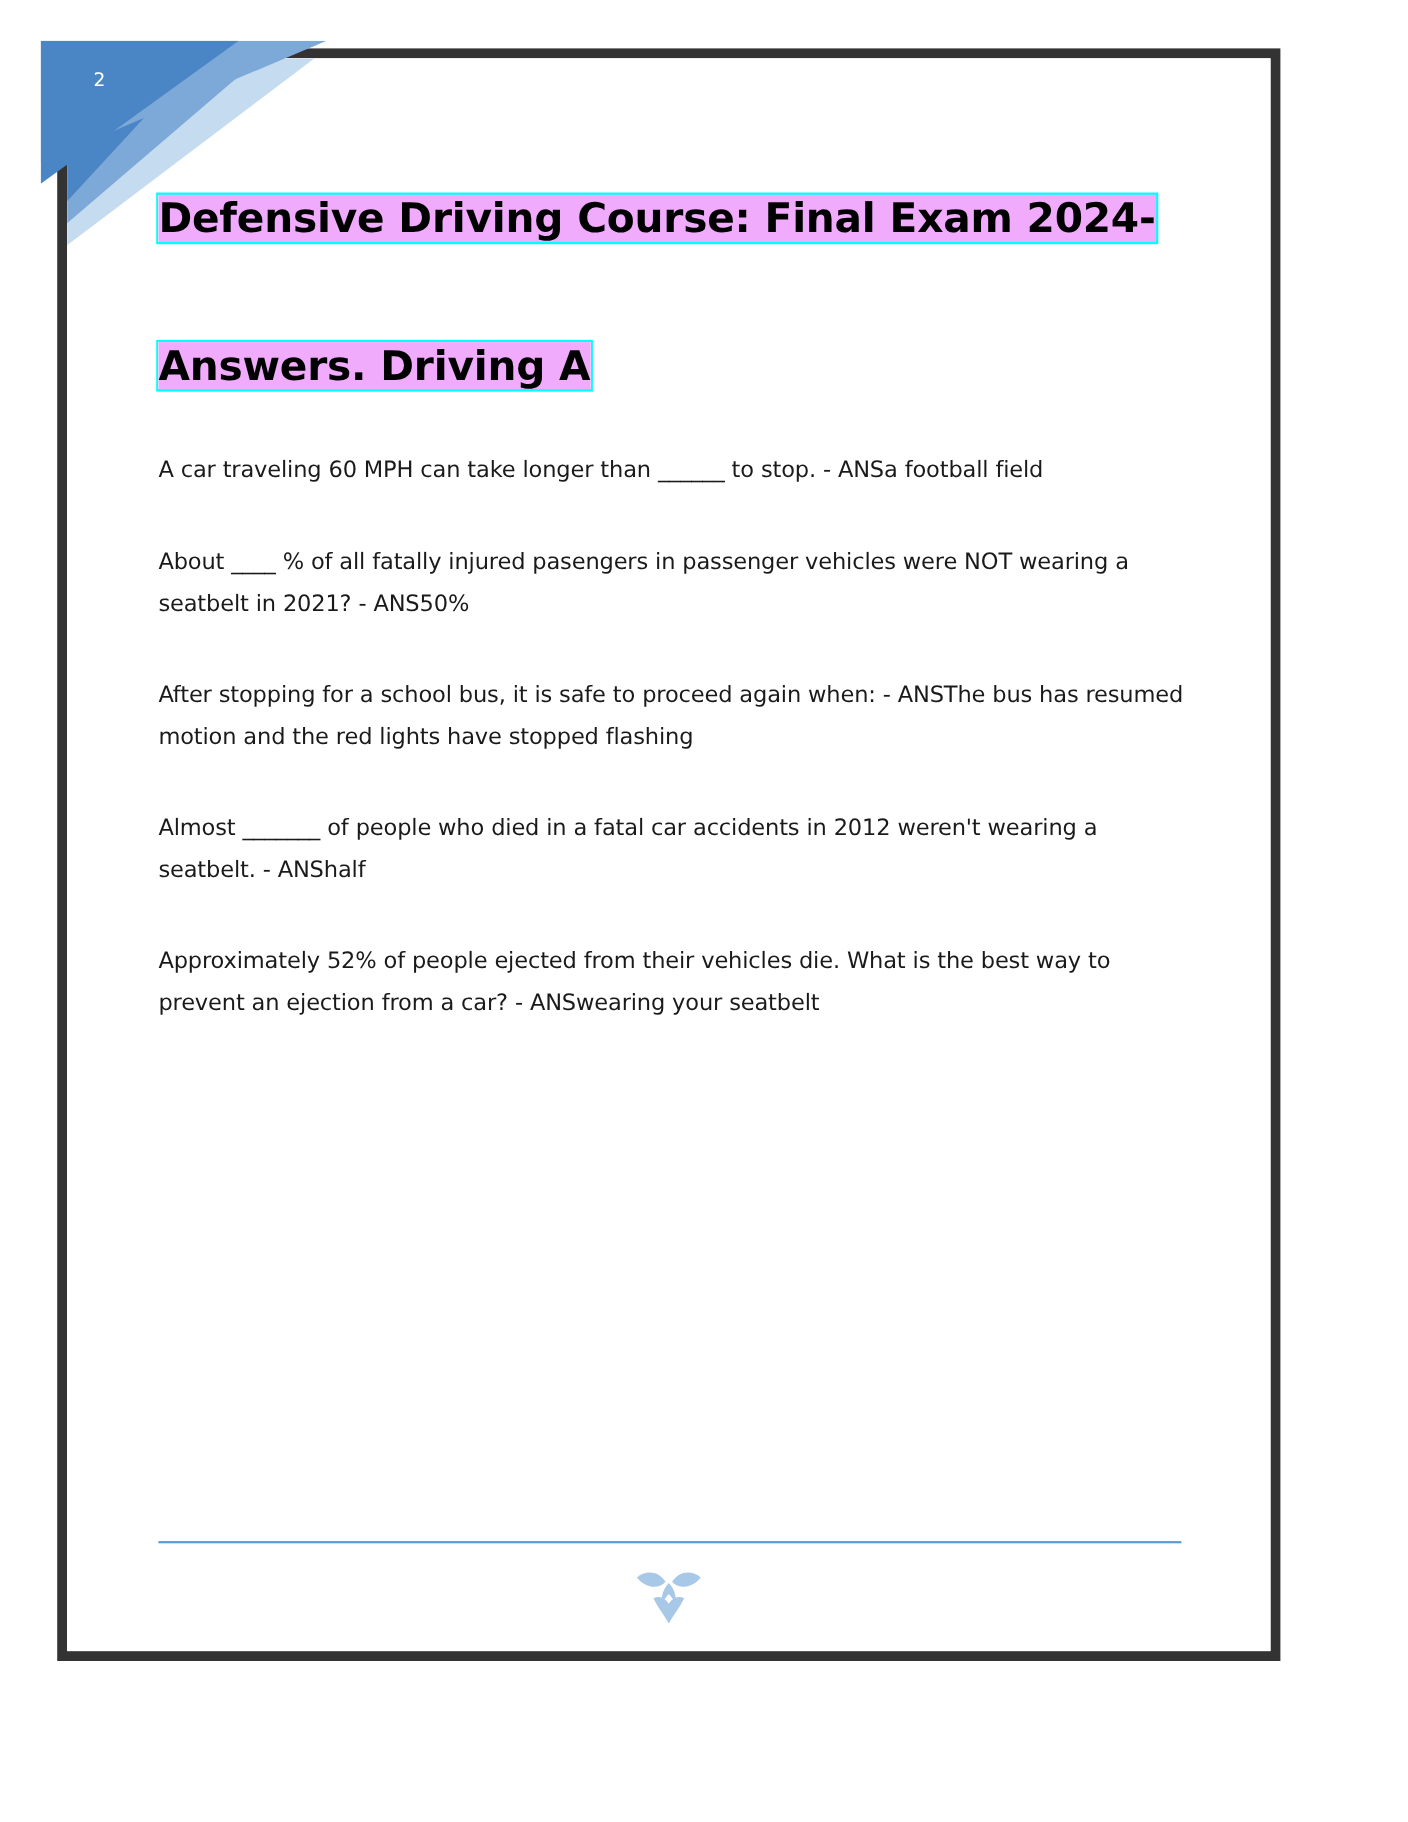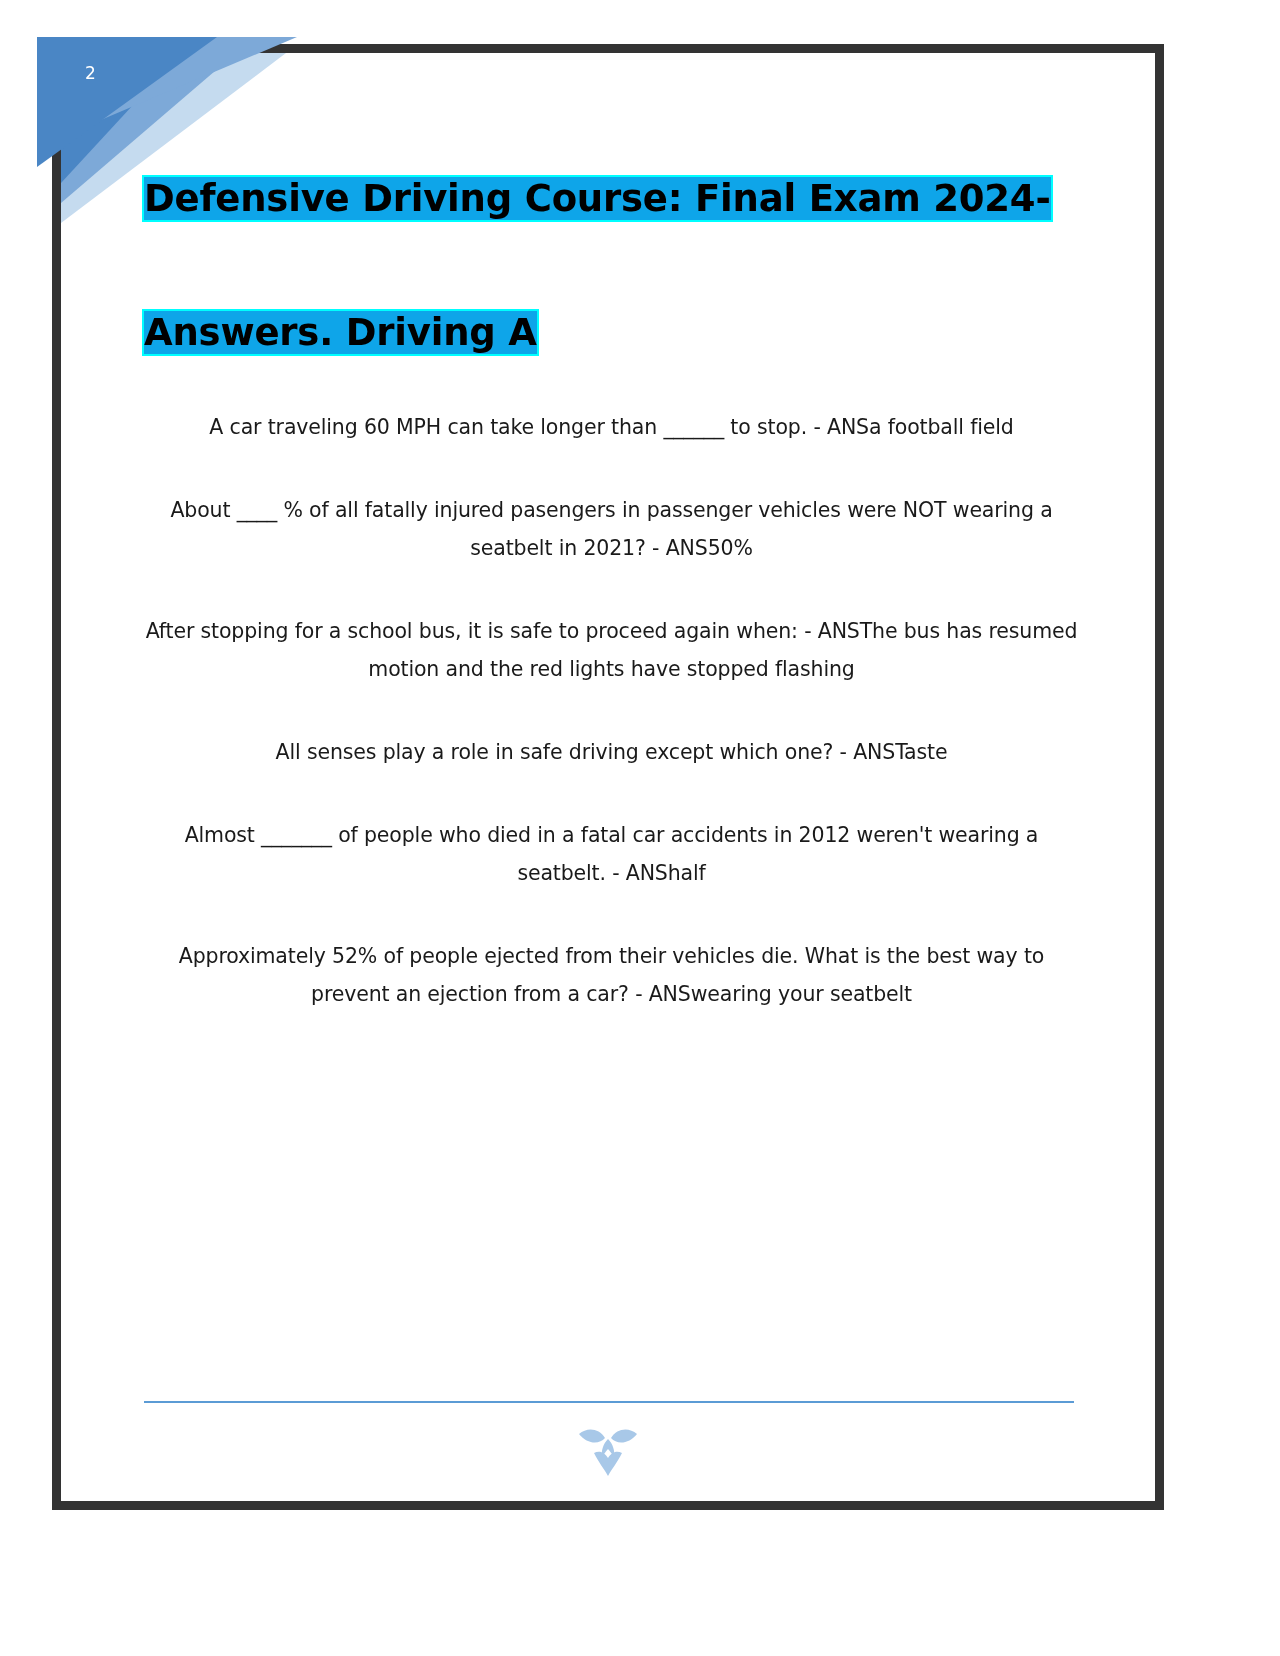--- a/index.html
+++ b/index.html
@@ -71,31 +71,30 @@
     top: 87px;
     width: 940px;
     font-family: "DejaVu Sans", sans-serif;
     font-weight: bold;
     font-size: 37px;
     line-height: 67px;
     color: #000000;
     letter-spacing: -0.2px;
   }
   .doc-title .hl {
-    background: #0ea5e9;
+    background: #f0abfc;
     box-shadow: 0 0 0 2px #00ffff;
   }
 
   
   .body-area {
     position: absolute;
     left: 83px;
     top: 355px;
     width: 935px;
-    text-align: center;
   }
   .qa-para {
     font-family: "DejaVu Sans", sans-serif;
     font-size: 20.5px;
     line-height: 38px;
     color: #1a1a1a;
     margin: 0 0 45px 0;
     letter-spacing: -0.15px;
   }
 
@@ -155,21 +154,20 @@
     </div>
 
     <span class="page-number">2</span>
 
     <h1 class="doc-title"><span class="hl">Defensive Driving Course: Final Exam 2024-</span><br><br><span class="hl">Answers. Driving A</span></h1>
 
     <div class="body-area">
       <p class="qa-para">A car traveling 60 MPH can take longer than ______ to stop. - ANSa football field</p>
       <p class="qa-para">About ____ % of all fatally injured pasengers in passenger vehicles were NOT wearing a seatbelt in 2021? - ANS50%</p>
       <p class="qa-para">After stopping for a school bus, it is safe to proceed again when: - ANSThe bus has resumed motion and the red lights have stopped flashing</p>
-      <p class="qa-para">All senses play a role in safe driving except which one? - ANSTaste</p>
       <p class="qa-para">Almost _______ of people who died in a fatal car accidents in 2012 weren't wearing a seatbelt. - ANShalf</p>
       <p class="qa-para">Approximately 52% of people ejected from their vehicles die. What is the best way to prevent an ejection from a car? - ANSwearing your seatbelt</p>
     </div>
 
     <div class="footer-rule"></div>
     <div class="footer-logo">
       <svg width="62" height="52" viewBox="0 0 62 52" xmlns="http://www.w3.org/2000/svg">
         <path d="M2,9 C10,2 22,3 28,13 C22,20 10,19 2,9 Z" fill="#a8c8e8"></path>
         <path d="M60,9 C52,2 40,3 34,13 C40,20 52,19 60,9 Z" fill="#a8c8e8"></path>
         <path d="M31,14 C26,19 24,26 25,32 C27,29 29,26 31,24 C33,26 35,29 37,32 C38,26 36,19 31,14 Z" fill="#a8c8e8"></path>

